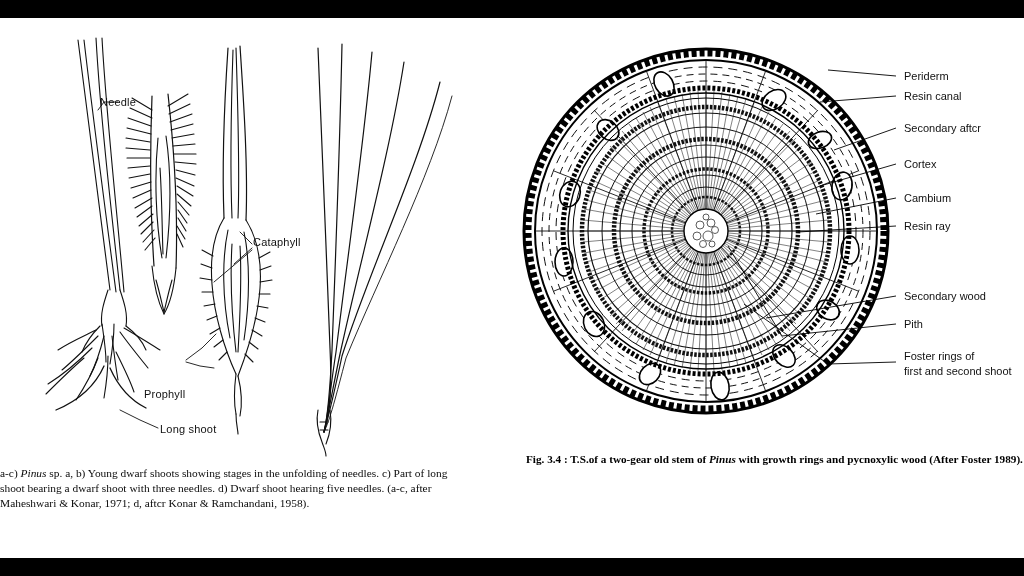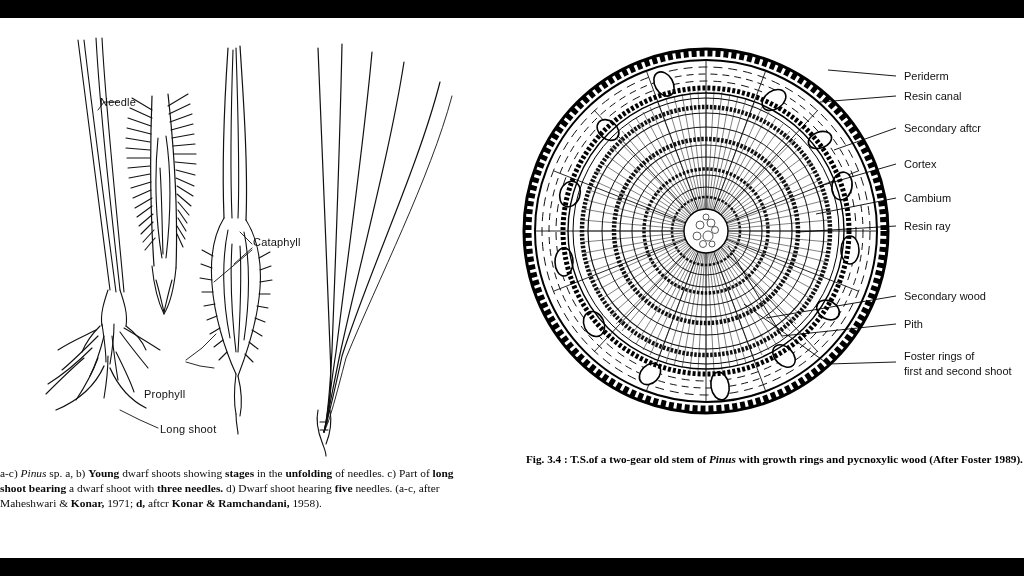--- a/index.html
+++ b/index.html
@@ -57,21 +57,21 @@
     position: absolute;
     left: 0px;
     top: 448px;
     width: 470px;
     font-family: "Liberation Serif", serif;
     font-size: 11.4px;
     line-height: 15px;
     text-align: left;
     color: #0a0a0a;
   }
-  .caption-left b { font-weight: bold; }
+  .caption-left b { font-weight: normal; }
   .caption-left i { font-style: italic; }
 
   
   .fig-right {
     position: absolute;
     left: 498px;
     top: 18px;
     width: 526px;
     height: 540px;
   }

